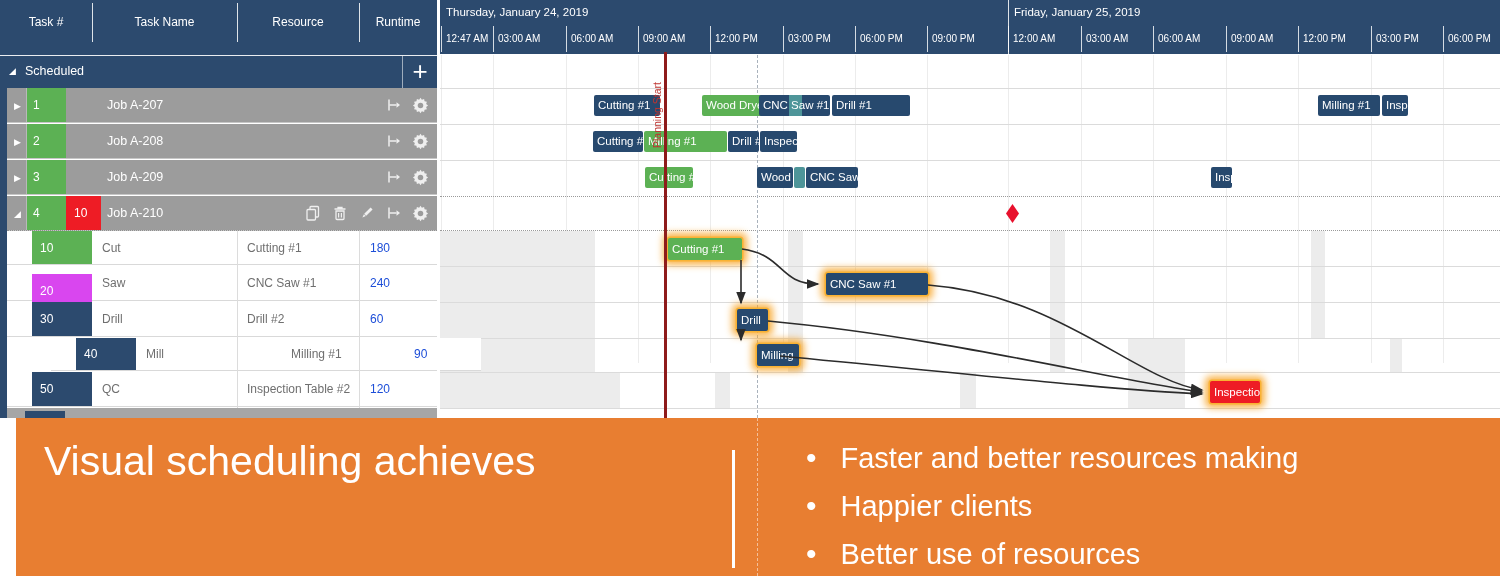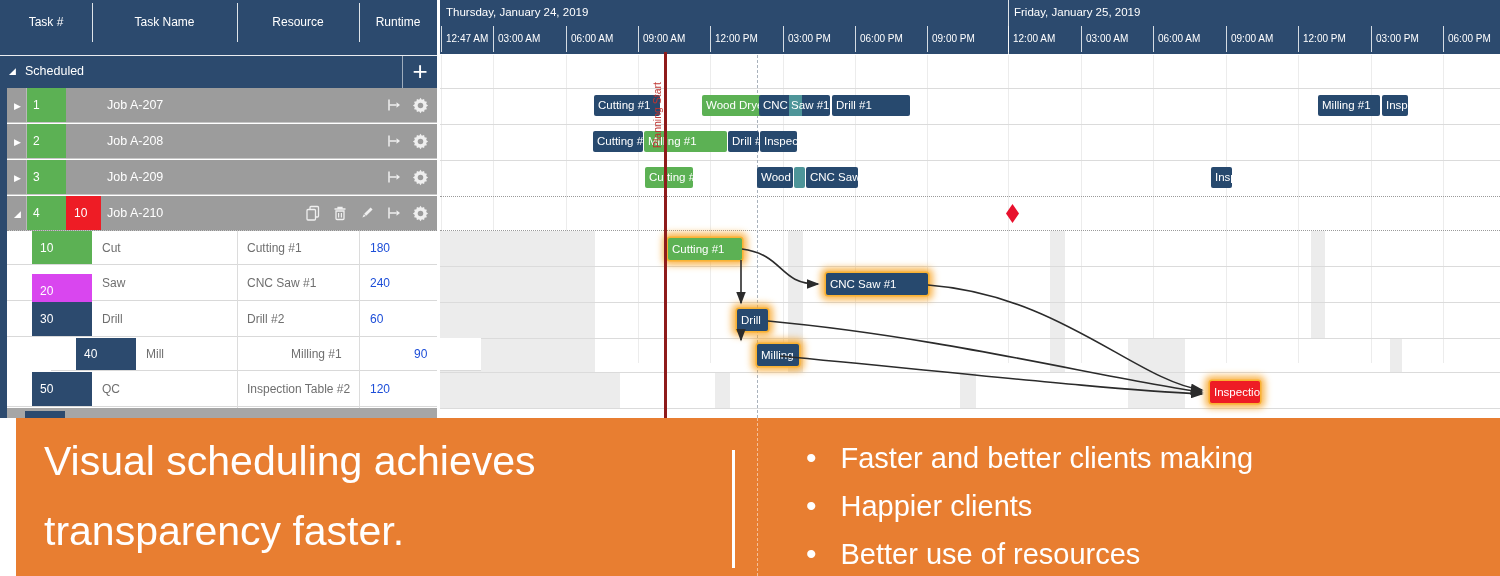--- a/index.html
+++ b/index.html
@@ -360,27 +360,26 @@
     </div>
   <div id="milestone" class="abs" style="left: 1006px; top: 204px;"></div>
   <div id="planning-line" class="abs"></div>
   <div id="planning-label" class="abs">Planning Start</div>
   <div id="now-line" class="abs"></div>
   <div id="now-line-banner" class="abs"></div>
 
   <div id="banner" class="abs">
     <div id="headline">
       <div>Visual scheduling achieves</div>
-      <div>transparency faster.</div>
     </div>
     <div id="banner-divider"></div>
     <div id="bullets">
         <div class="bullet-row">
           <div class="bullet-dot">•</div>
-          <div class="bullet-text">Faster and better clients making</div>
+          <div class="bullet-text">Faster and better resources making</div>
         </div>
         <div class="bullet-row">
           <div class="bullet-dot">•</div>
           <div class="bullet-text">Happier clients</div>
         </div>
         <div class="bullet-row">
           <div class="bullet-dot">•</div>
           <div class="bullet-text">Better use of resources</div>
         </div>
       </div>

